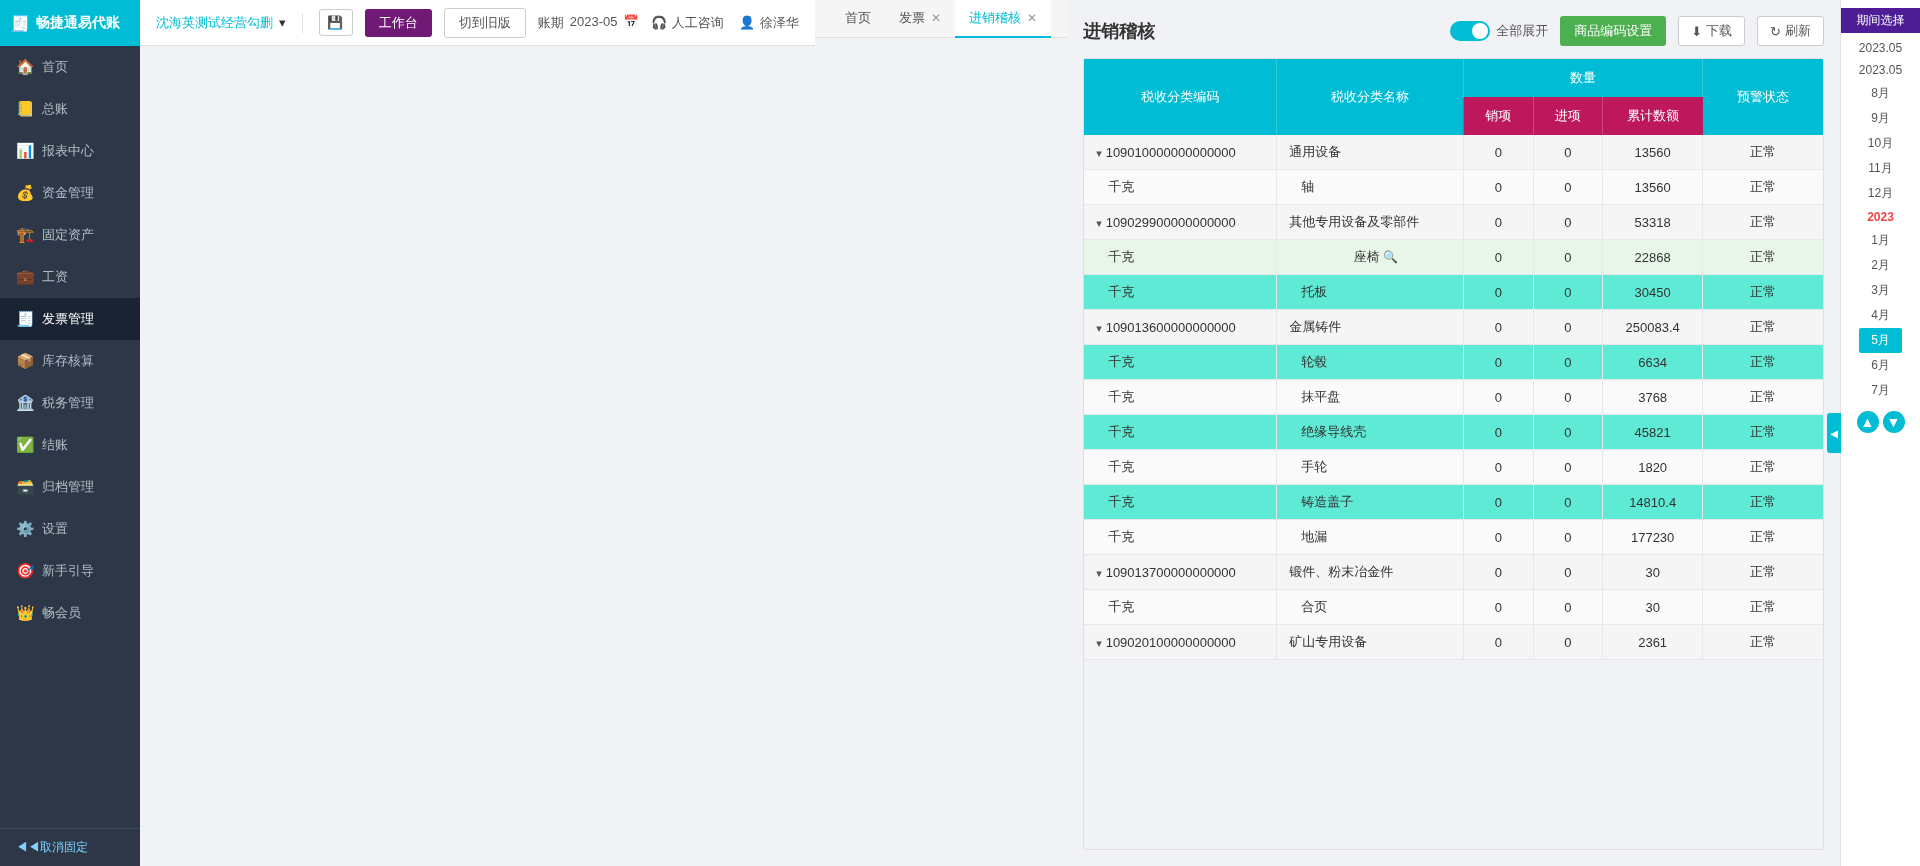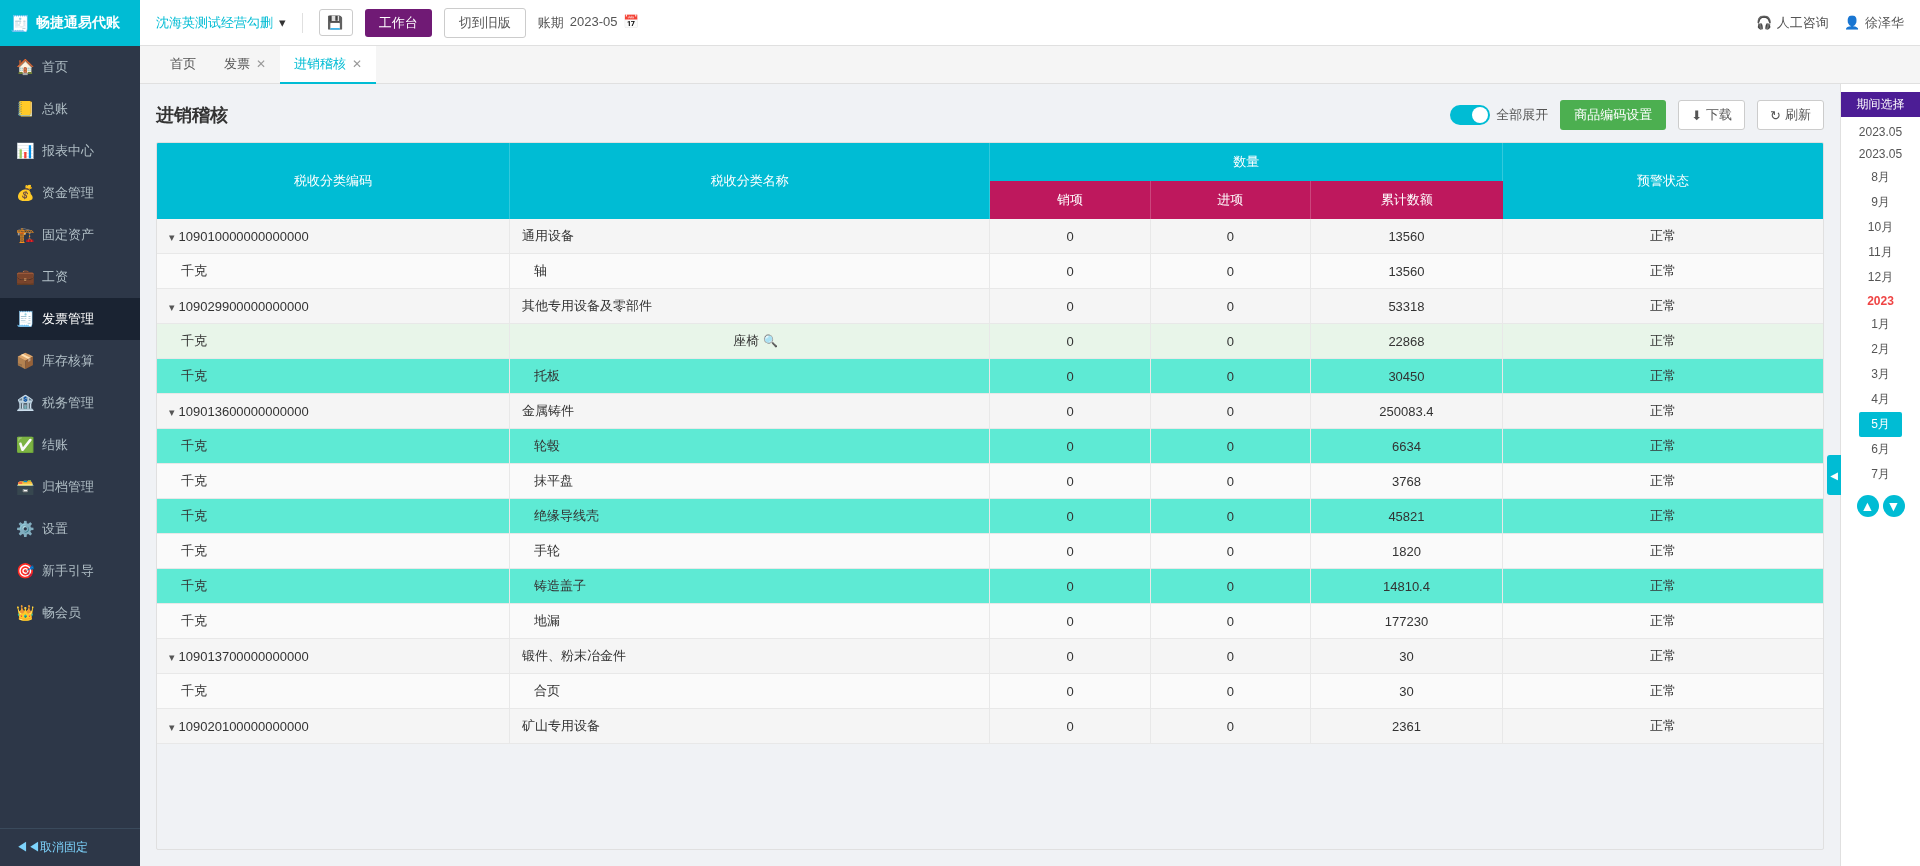--- a/index.html
+++ b/index.html
@@ -45,21 +45,21 @@
       color: #7dd3fc;
       font-size: 12px;
       display: flex;
       align-items: center;
       gap: 6px;
       cursor: pointer;
       border-top: 1px solid #3a4a5c;
     }
 
     
-    .main-content { flex: 1; display: flex; flex-direction: column; height: 100%; overflow: hidden; }
+    .main-content { flex: 1; display: flex; flex-direction: row; height: 100%; overflow: hidden; }
 
     
     .header {
       background: #fff;
       height: 46px;
       display: flex;
       align-items: center;
       padding: 0 16px;
       gap: 12px;
       border-bottom: 1px solid #e0e0e0;

